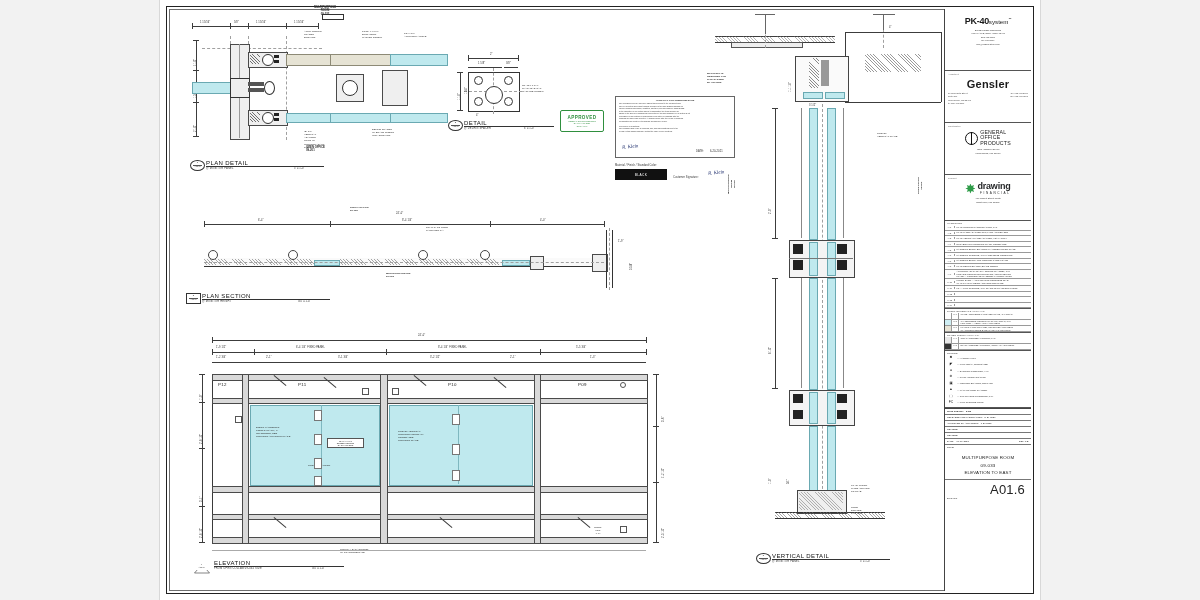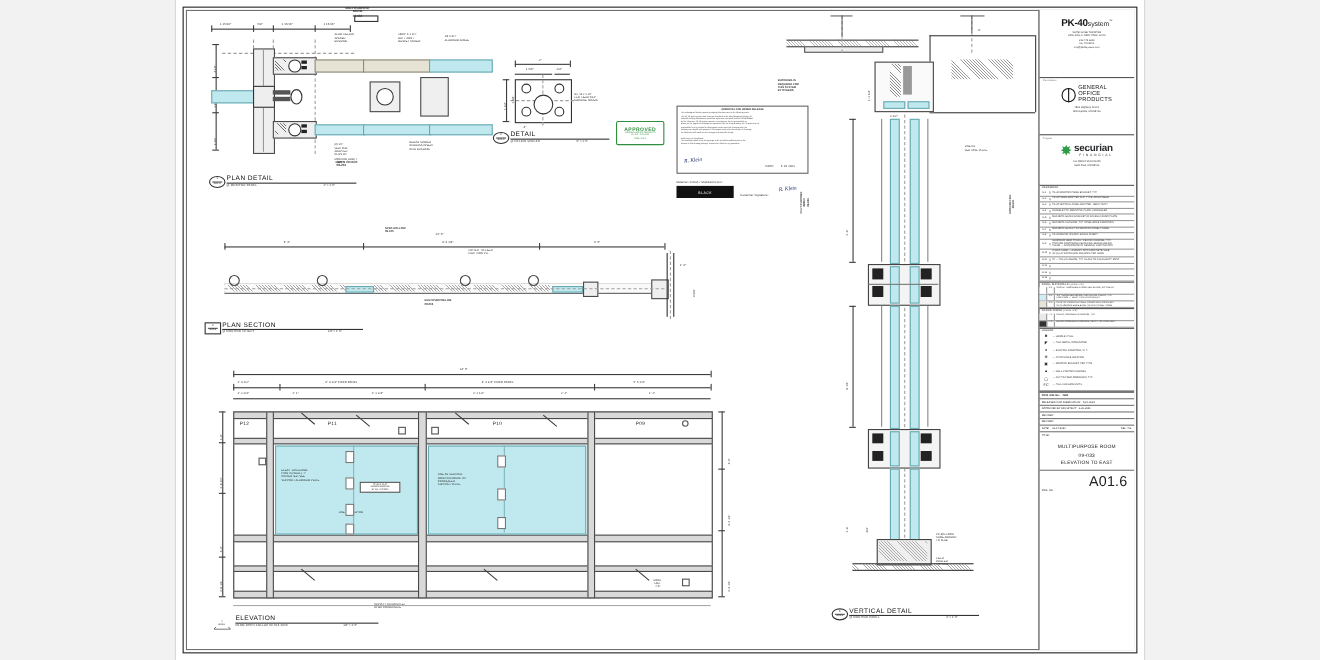--- a/index.html
+++ b/index.html
@@ -579,39 +579,51 @@
       <div class="pk-logo">
         <span>PK-40</span><span class="sys">system</span><span class="tm">™</span>
       </div>
       <div class="pk-addr">SUITE 1242B TURNPIKE
 HIGH FALLS, NEW YORK 12440
 212.475.6200
 fax 475.8019
 info@pk30system.com</div>
     </div>
 
+    <div class="tb-cell" style="height:52px;">
+      <div class="tb-lab">Architect</div>
+      <div class="gensler">Gensler</div>
+      <div class="gensler-sub">
+        <span>80 Minnesota Street
+Suite 300
+Minneapolis, MN 55401
+tel 612.492.3600</span>
+        <span>Tel: 612.492.3600
+fax: 612.492.3601</span>
+      </div>
+    </div>
 
     <div class="tb-cell" style="height:52px;">
       <div class="tb-lab">Contractor</div>
       <div class="gop">
         <div class="gop-mark"></div>
         <div class="gop-txt">GENERAL
 OFFICE
 PRODUCTS</div>
       </div>
       <div class="gop-addr">4521 Highway Seven
 Minneapolis, MN 55416</div>
     </div>
 
     <div class="tb-cell" style="height:46px;">
       <div class="tb-lab">Project</div>
       <div class="sec">
         <div class="sec-mark"></div>
         <div>
-          <div class="sec-txt">securian</div>
+          <div class="sec-txt">drawing</div>
           <div class="sec-sub">FINANCIAL</div>
         </div>
       </div>
       <div class="sec-addr">400 Robert Street North
 Saint Paul, MN 55101</div>
     </div>
 
     <div class="tb-cell" style="padding:1px 0 0;">
       <div class="tb-lab" style="padding-left:2px;font-weight:bold;">HARDWARE</div>
       <div id="hw-list" style="margin-top:1px;">

